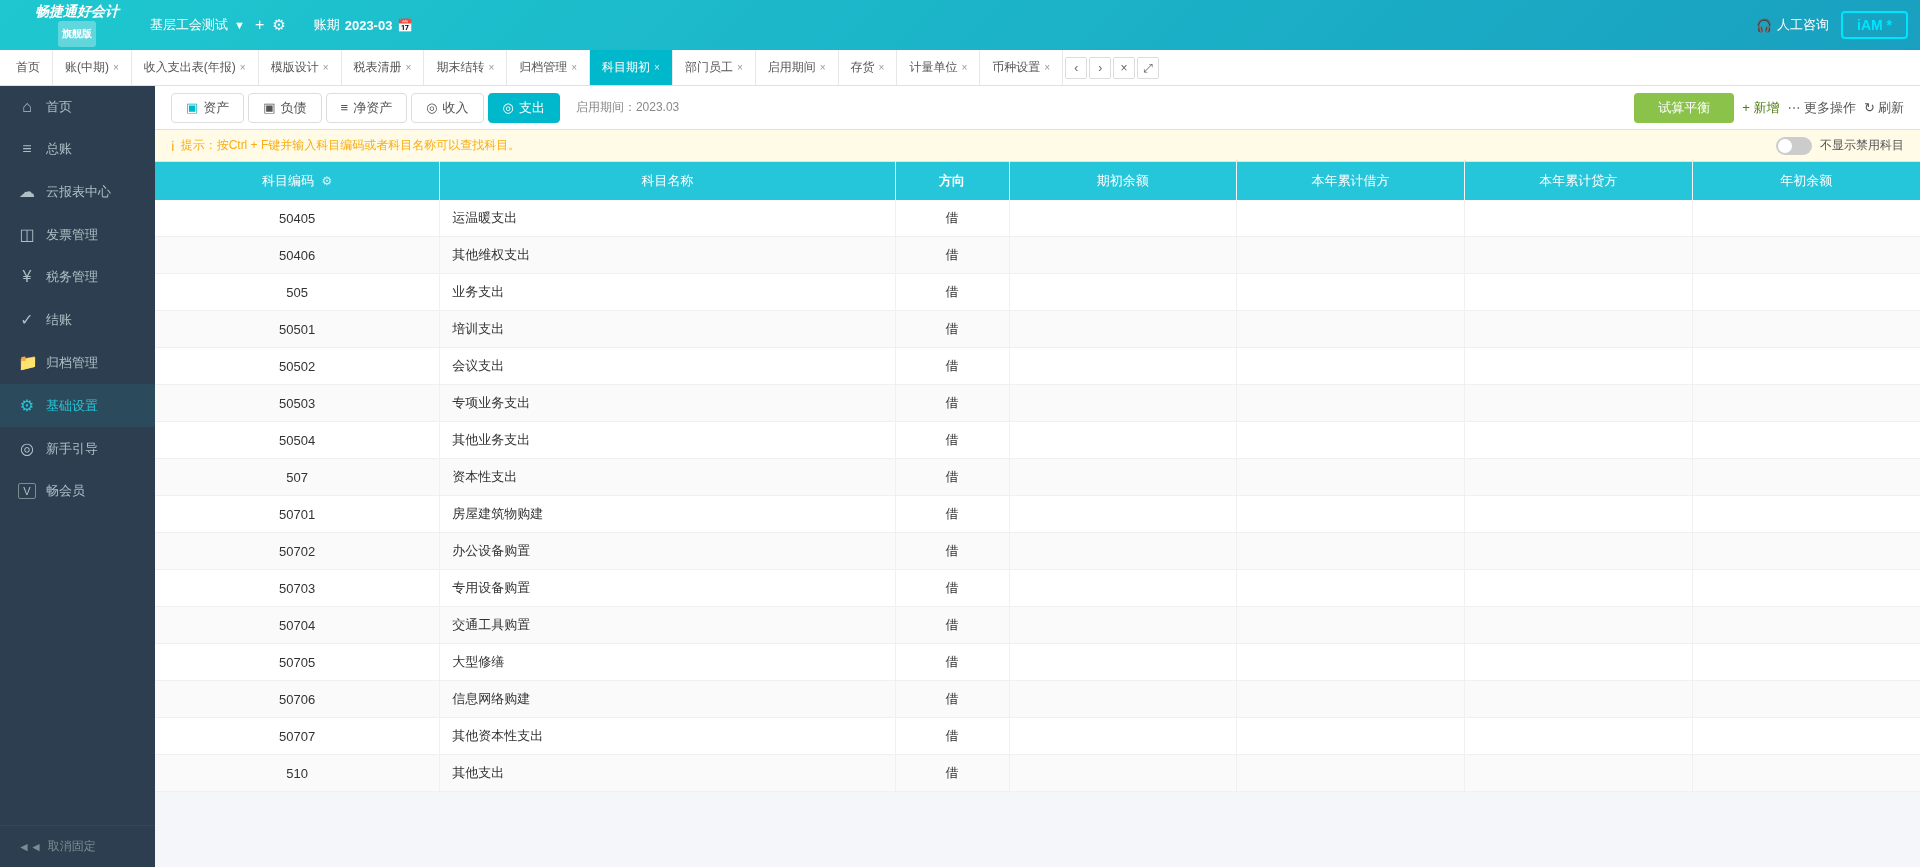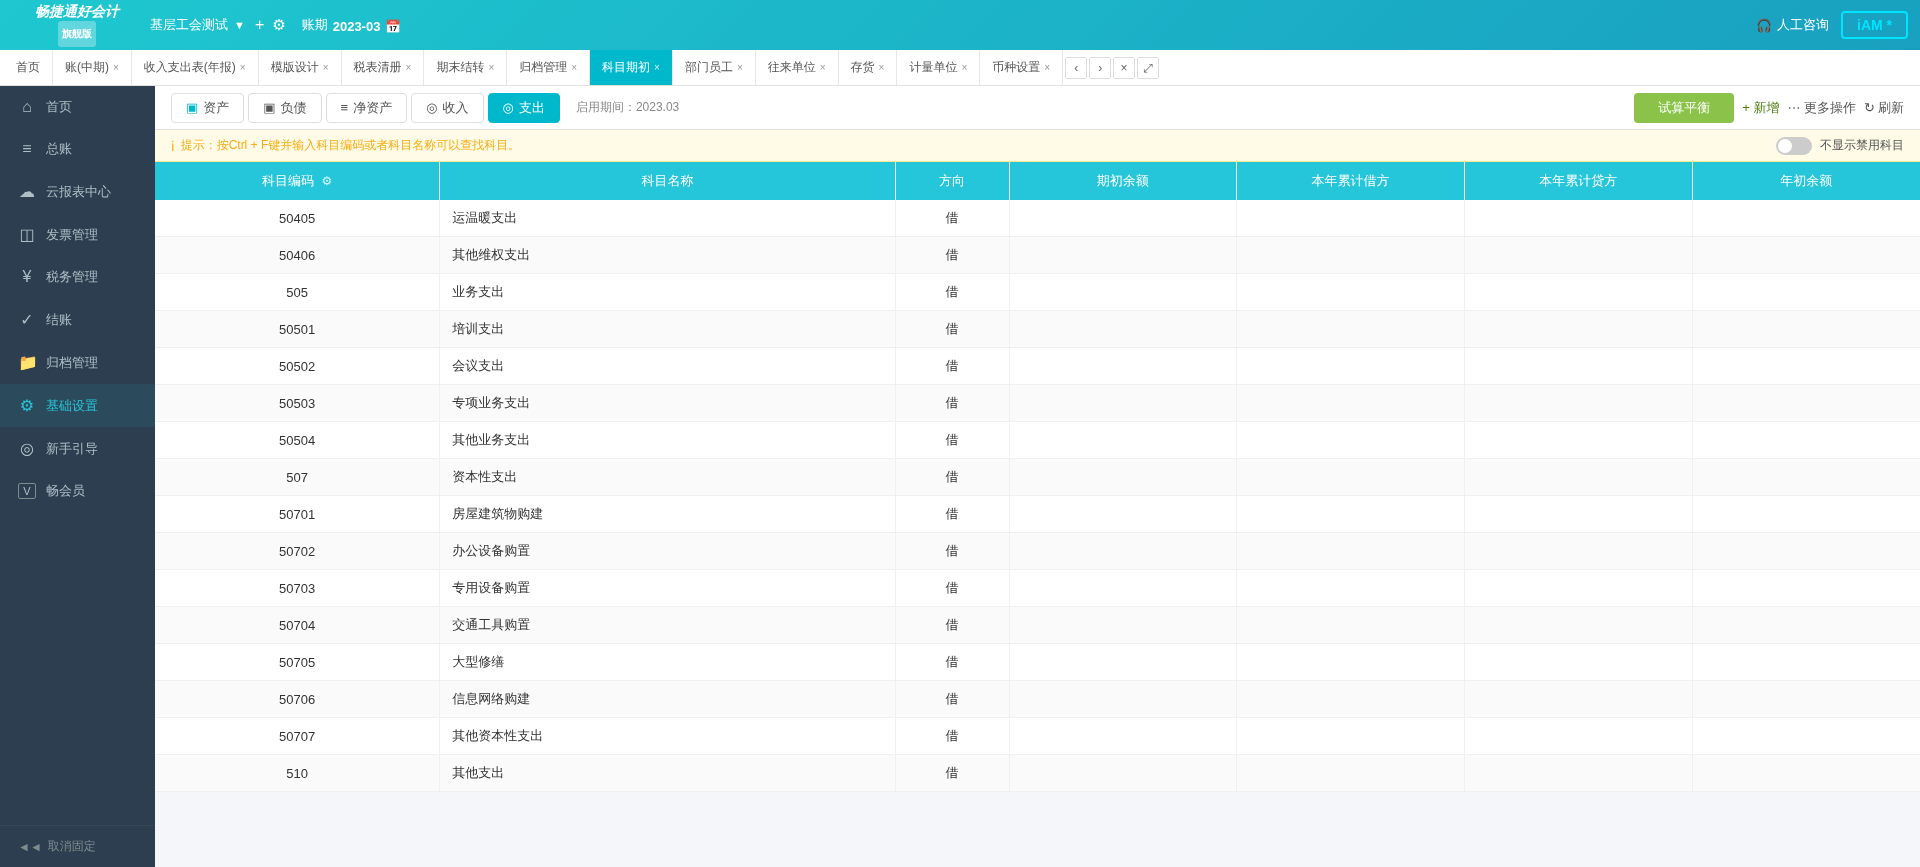--- a/index.html
+++ b/index.html
@@ -30,23 +30,23 @@
       color: white;
       font-size: 13px;
       margin-left: 8px;
       display: flex;
       align-items: center;
       gap: 6px;
     }
     .top-bar-period {
       color: white;
       font-size: 13px;
-      margin-left: 16px;
-      display: flex;
-      align-items: flex-end;
+      margin-left: 28px;
+      display: flex;
+      align-items: center;
       gap: 5px;
     }
     .top-bar-right {
       margin-left: auto;
       display: flex;
       align-items: center;
       gap: 12px;
     }
     .btn-consult {
       color: white;
@@ -300,21 +300,21 @@
     tbody tr:nth-child(even) { background: #fafafa; }
     tbody td {
       padding: 9px 12px;
       text-align: center;
       color: #333;
       border-right: 1px solid #f0f0f0;
     }
     tbody td:last-child { border-right: none; }
     .col-code { width: 200px; }
     .col-name { width: 320px; }
-    .col-dir { width: 80px; }
+    .col-dir { width: 80px; font-weight: bold; }
     .col-bal { width: 160px; }
 
     
     .table-container::-webkit-scrollbar { width: 8px; }
     .table-container::-webkit-scrollbar-track { background: #f0f0f0; }
     .table-container::-webkit-scrollbar-thumb { background: #ccc; border-radius: 4px; }
 
     .gear-icon { font-size: 12px; color: rgba(255,255,255,0.8); margin-left: 4px; }
   </style>
 </head>
@@ -375,21 +375,21 @@
   </div>
   <div class="tab-item active">
     <span>科目期初</span>
     <span class="close">×</span>
   </div>
   <div class="tab-item">
     <span>部门员工</span>
     <span class="close">×</span>
   </div>
   <div class="tab-item">
-    <span>往来单位</span>
+    <span>启用期间</span>
     <span class="close">×</span>
   </div>
   <div class="tab-item">
     <span>存货</span>
     <span class="close">×</span>
   </div>
   <div class="tab-item">
     <span>计量单位</span>
     <span class="close">×</span>
   </div>

